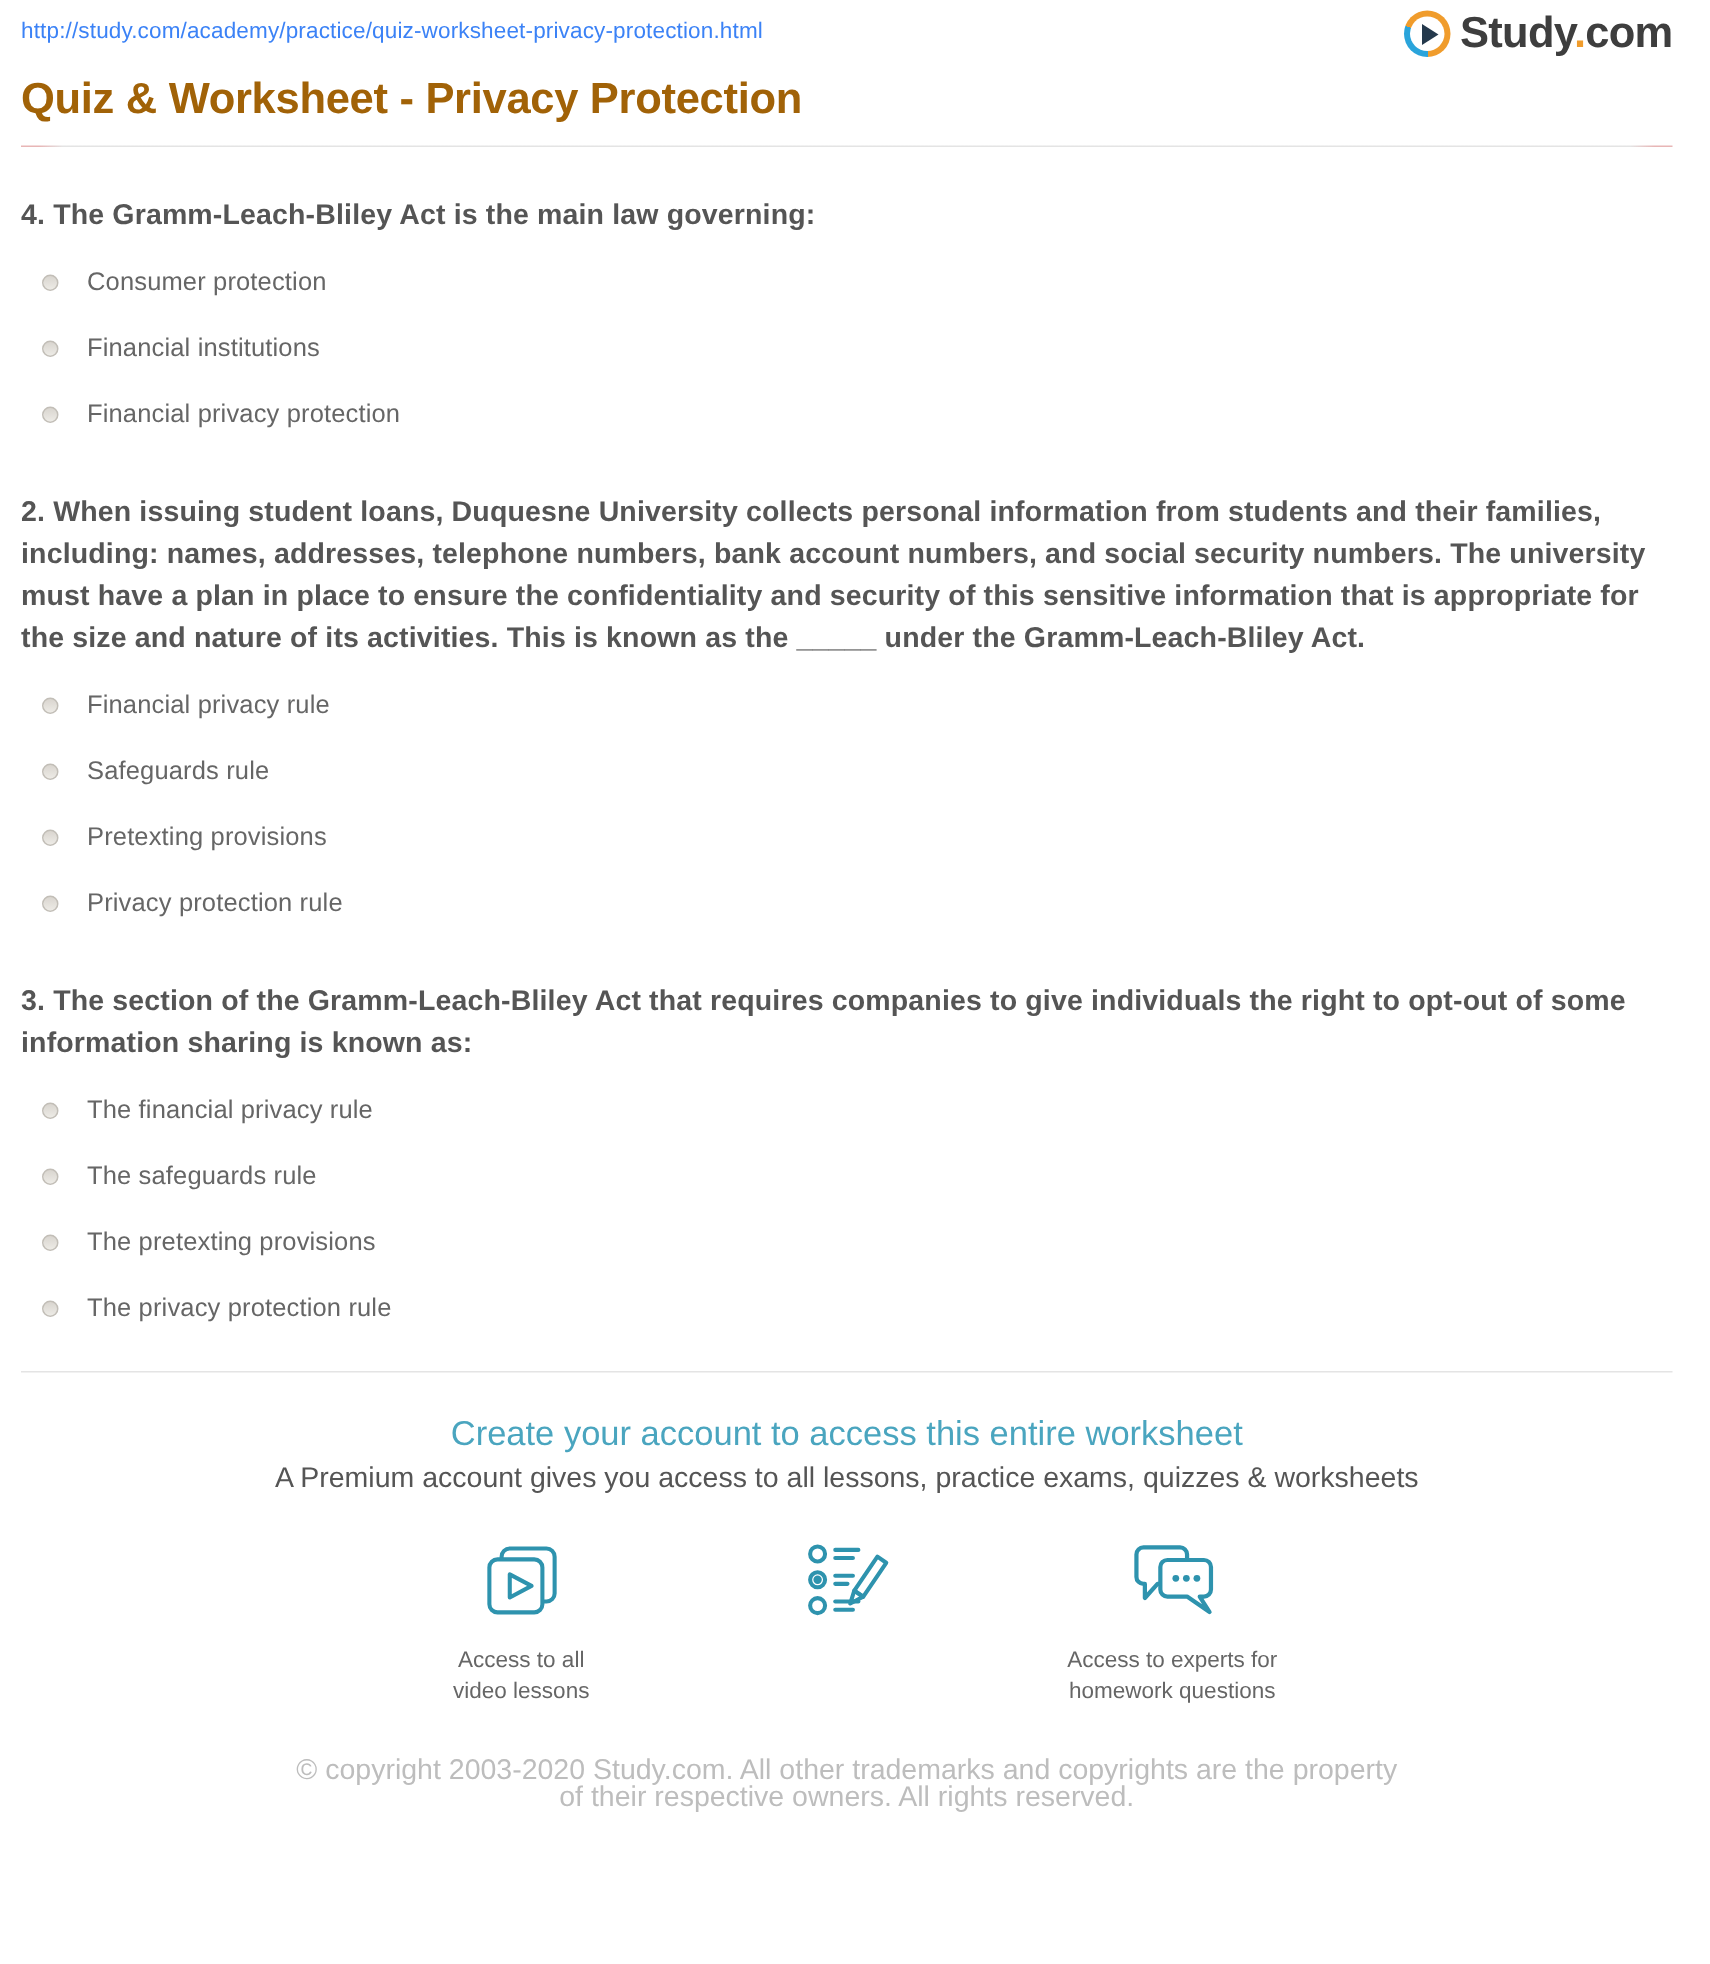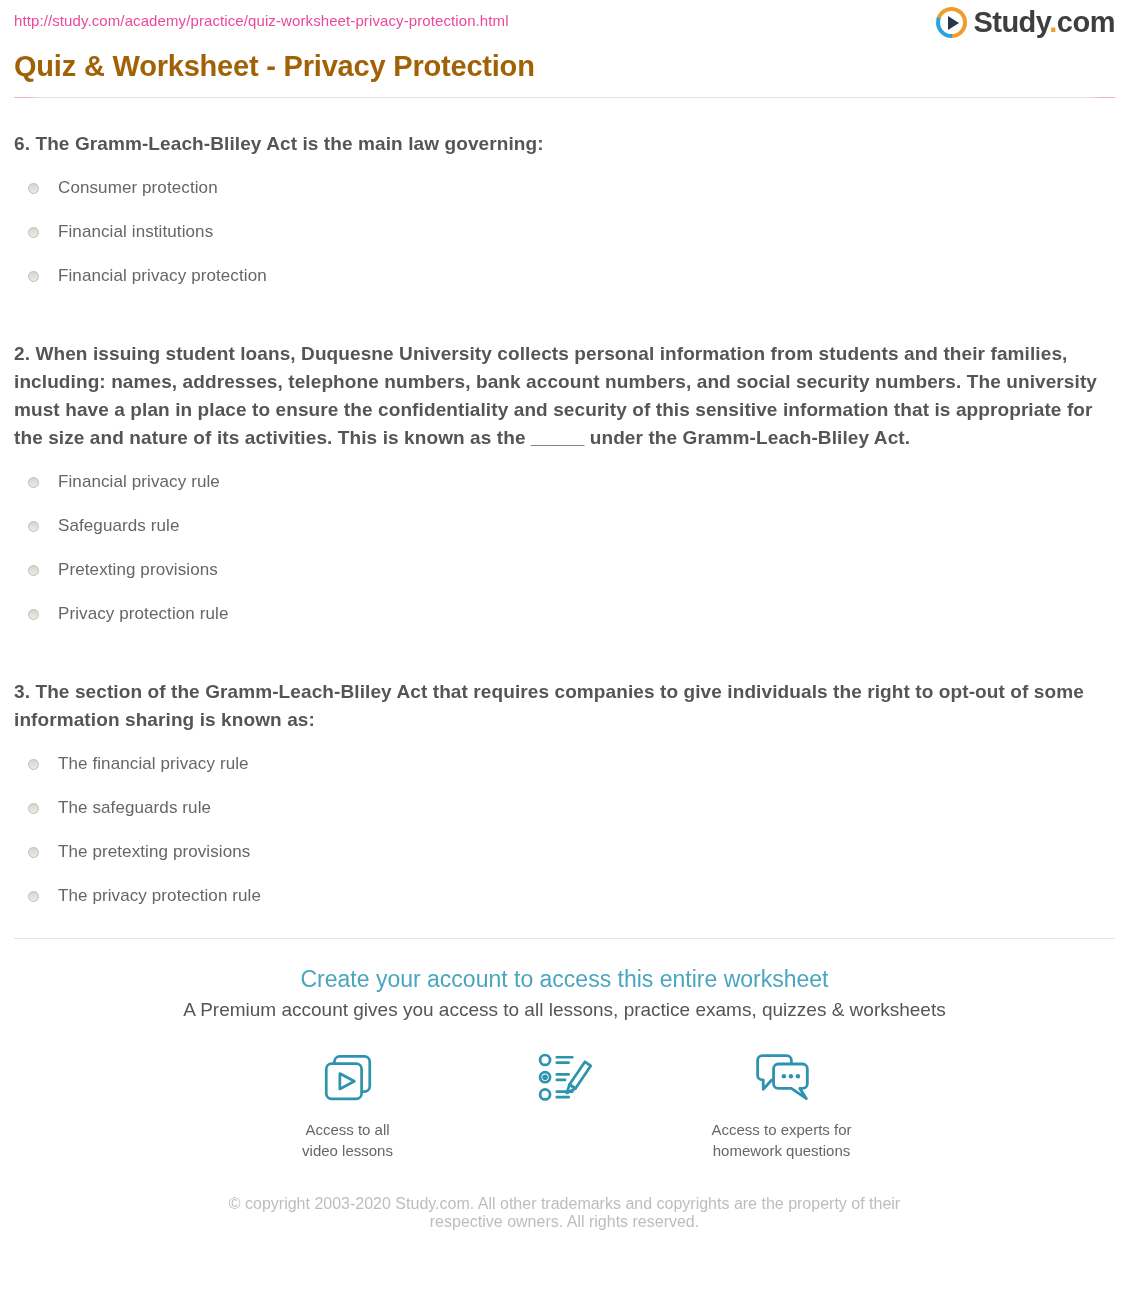--- a/index.html
+++ b/index.html
@@ -6,81 +6,81 @@
   html,body { background:#ffffff; }
   body {
     width:1140px; min-height:1309px; margin:0 auto;
     font-family:"Liberation Sans","DejaVu Sans",sans-serif;
     color:#555;
   }
   .page { padding:0 25px 40px 14px; position:relative; }
 
   
   .top { position:relative; height:50px; padding-top:12px; }
-  .url { font-size:15px; color:#ec4899; letter-spacing:.1px; }
+  .url { font-size:15px; color:#3b82f6; letter-spacing:.1px; }
   .logo { position:absolute; top:6px; right:0; display:flex; align-items:center; gap:6px; cursor:pointer; }
   .logo-icon { position:relative; width:31px; height:31px; border-radius:50%; display:inline-block;
     background:conic-gradient(#f09c2c 0 178deg, #2aa4db 178deg 290deg, #f09c2c 290deg 360deg); }
   .logo-icon::before { content:""; position:absolute; inset:4px; background:#fff; border-radius:50%; }
   .logo-play { position:absolute; left:12px; top:8.5px; width:0; height:0; z-index:1;
     border-left:11px solid #24394c; border-top:7px solid transparent; border-bottom:7px solid transparent; }
   .logo-text { font-size:29px; font-weight:700; color:#3e3e3e; letter-spacing:-.5px; }
   .logo-dot { color:#f09c2c; }
 
   
   h1.title { font-size:29px; line-height:32px; font-weight:700; color:#a16207; letter-spacing:-.2px; }
   .divider { height:1px; margin-top:15px; background:#e4e4e4; }
   .divider.red-ends { background:linear-gradient(to right,
       #e8b6b6 0, #e8b6b6 12px, #e4e4e4 28px,
       #e4e4e4 calc(100% - 28px), #e8b6b6 calc(100% - 12px), #e8b6b6 100%); }
 
   
-  .question { margin-top:42px; }
+  .question { margin-top:30px; }
   .question:first-of-type { margin-top:32px; }
   .q-prompt { font-size:19px; line-height:28px; font-weight:700; color:#555; letter-spacing:.1px; }
   .options { margin-top:8px; }
   .option { display:flex; align-items:center; height:44px; cursor:pointer; }
   .radio { flex:0 0 auto; width:11px; height:11px; margin:0 8px 0 14px; border-radius:50%;
     background:linear-gradient(#d9d5cf,#edebe6); border:1px solid #c2beb7; }
   .option-label { font-size:17px; color:#666; margin-left:11px; letter-spacing:.1px;text-align:right; }
 
   
   .signup { text-align:center; }
   .signup-heading { margin-top:26px; font-size:23px; line-height:28px; font-weight:400; color:#4aa5bf; cursor:pointer; }
   .signup-sub { margin-top:6px; font-size:19px; color:#555; }
   .features { display:flex; justify-content:center; margin-top:28px; }
   .feature { width:217px; text-align:center; }
   .f-icon { display:inline-block; height:60px; }
   .f-icon svg { stroke:#2e93ae; stroke-width:3; fill:none; stroke-linecap:round; stroke-linejoin:round; }
   .f-caption { margin-top:6px; font-size:15px; line-height:21px; color:#666; }
 
   
   .copyright { margin:34px auto 0; max-width:740px; text-align:center;
-    font-size:16px; line-height:18px; color:#bdbdbd; }
+    font-size:19px; line-height:18px; color:#bdbdbd; }
 </style>
 </head>
 <body>
 
 <div class="page">
 
   <header class="top">
     <div class="url">http://study.com/academy/practice/quiz-worksheet-privacy-protection.html</div>
     <div class="logo">
       <span class="logo-icon">
           <span class="logo-play"></span>
         </span>
       <span class="logo-text"><span>Study</span><span class="logo-dot">.</span><span>com</span></span>
     </div>
   </header>
 
   <h1 class="title">Quiz &amp; Worksheet - Privacy Protection</h1>
   <div class="divider red-ends"></div>
 
   <section class="question">
-    <h2 class="q-prompt">6. The Gramm-Leach-Bliley Act is the main law governing:</h2>
+    <h2 class="q-prompt">4. The Gramm-Leach-Bliley Act is the main law governing:</h2>
     <div class="options">
       <div class="option">
         <span class="radio"></span>
         <span class="option-label">Consumer protection</span>
       </div>
       <div class="option">
         <span class="radio"></span>
         <span class="option-label">Financial institutions</span>
       </div>
       <div class="option">

